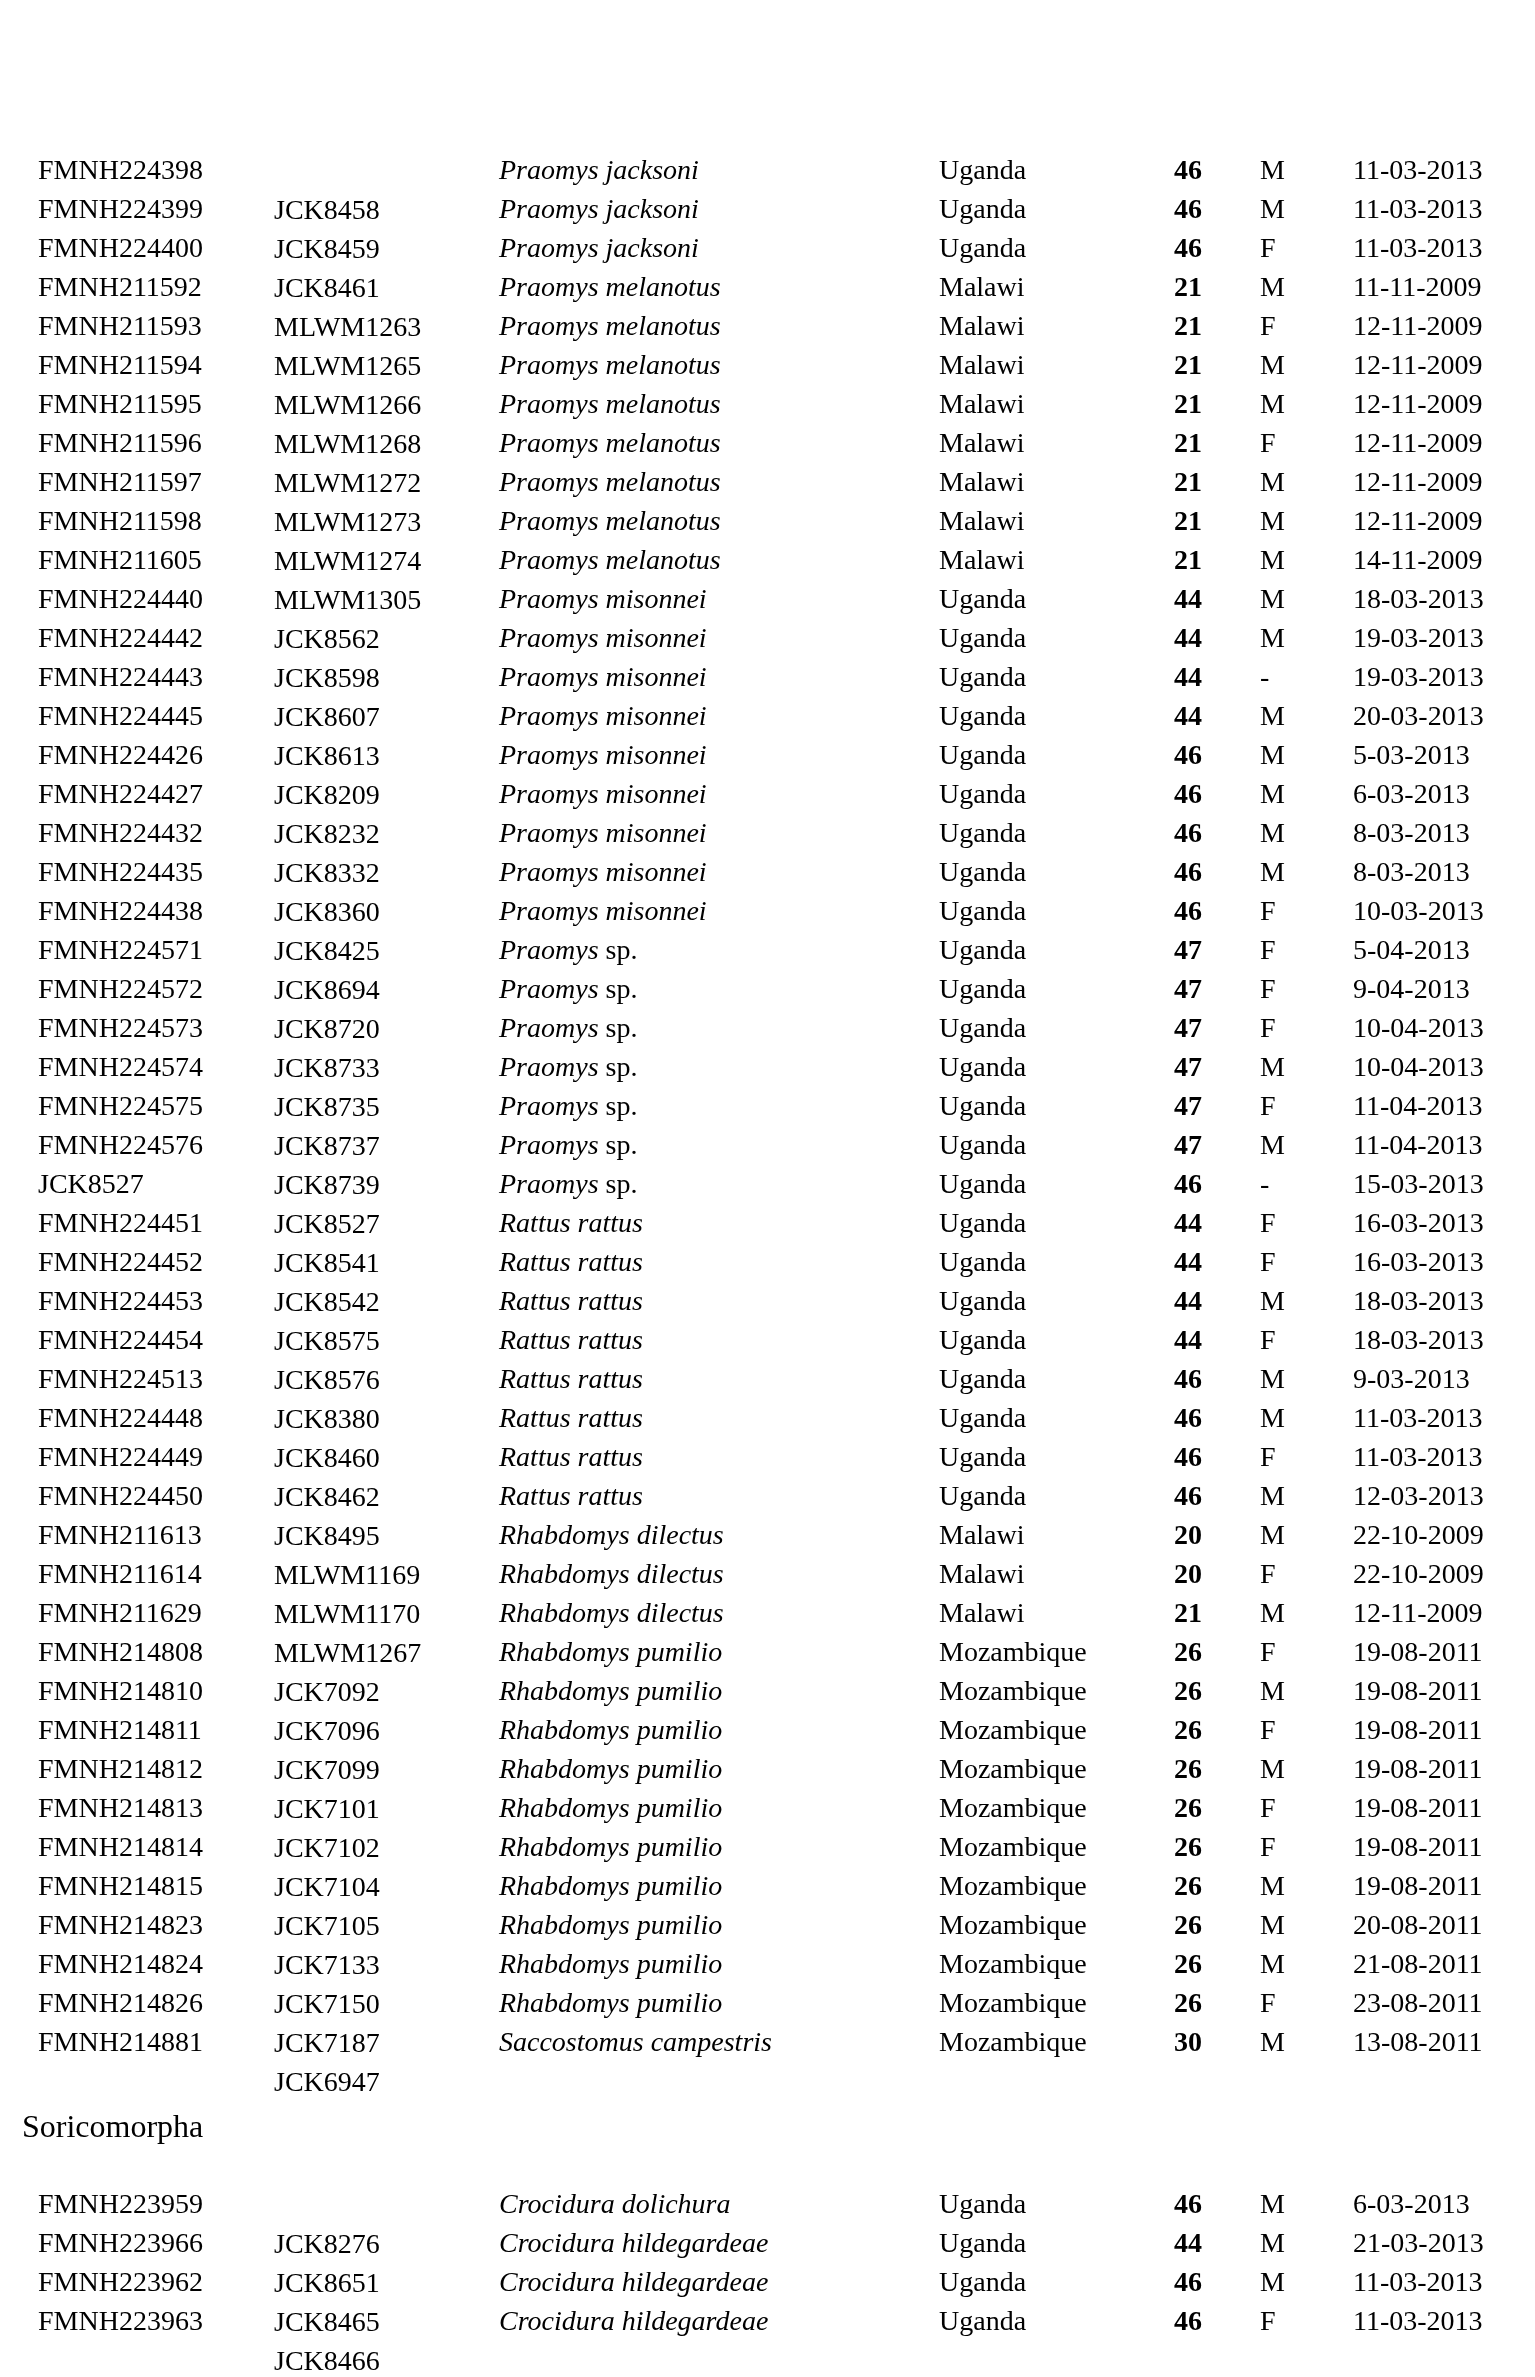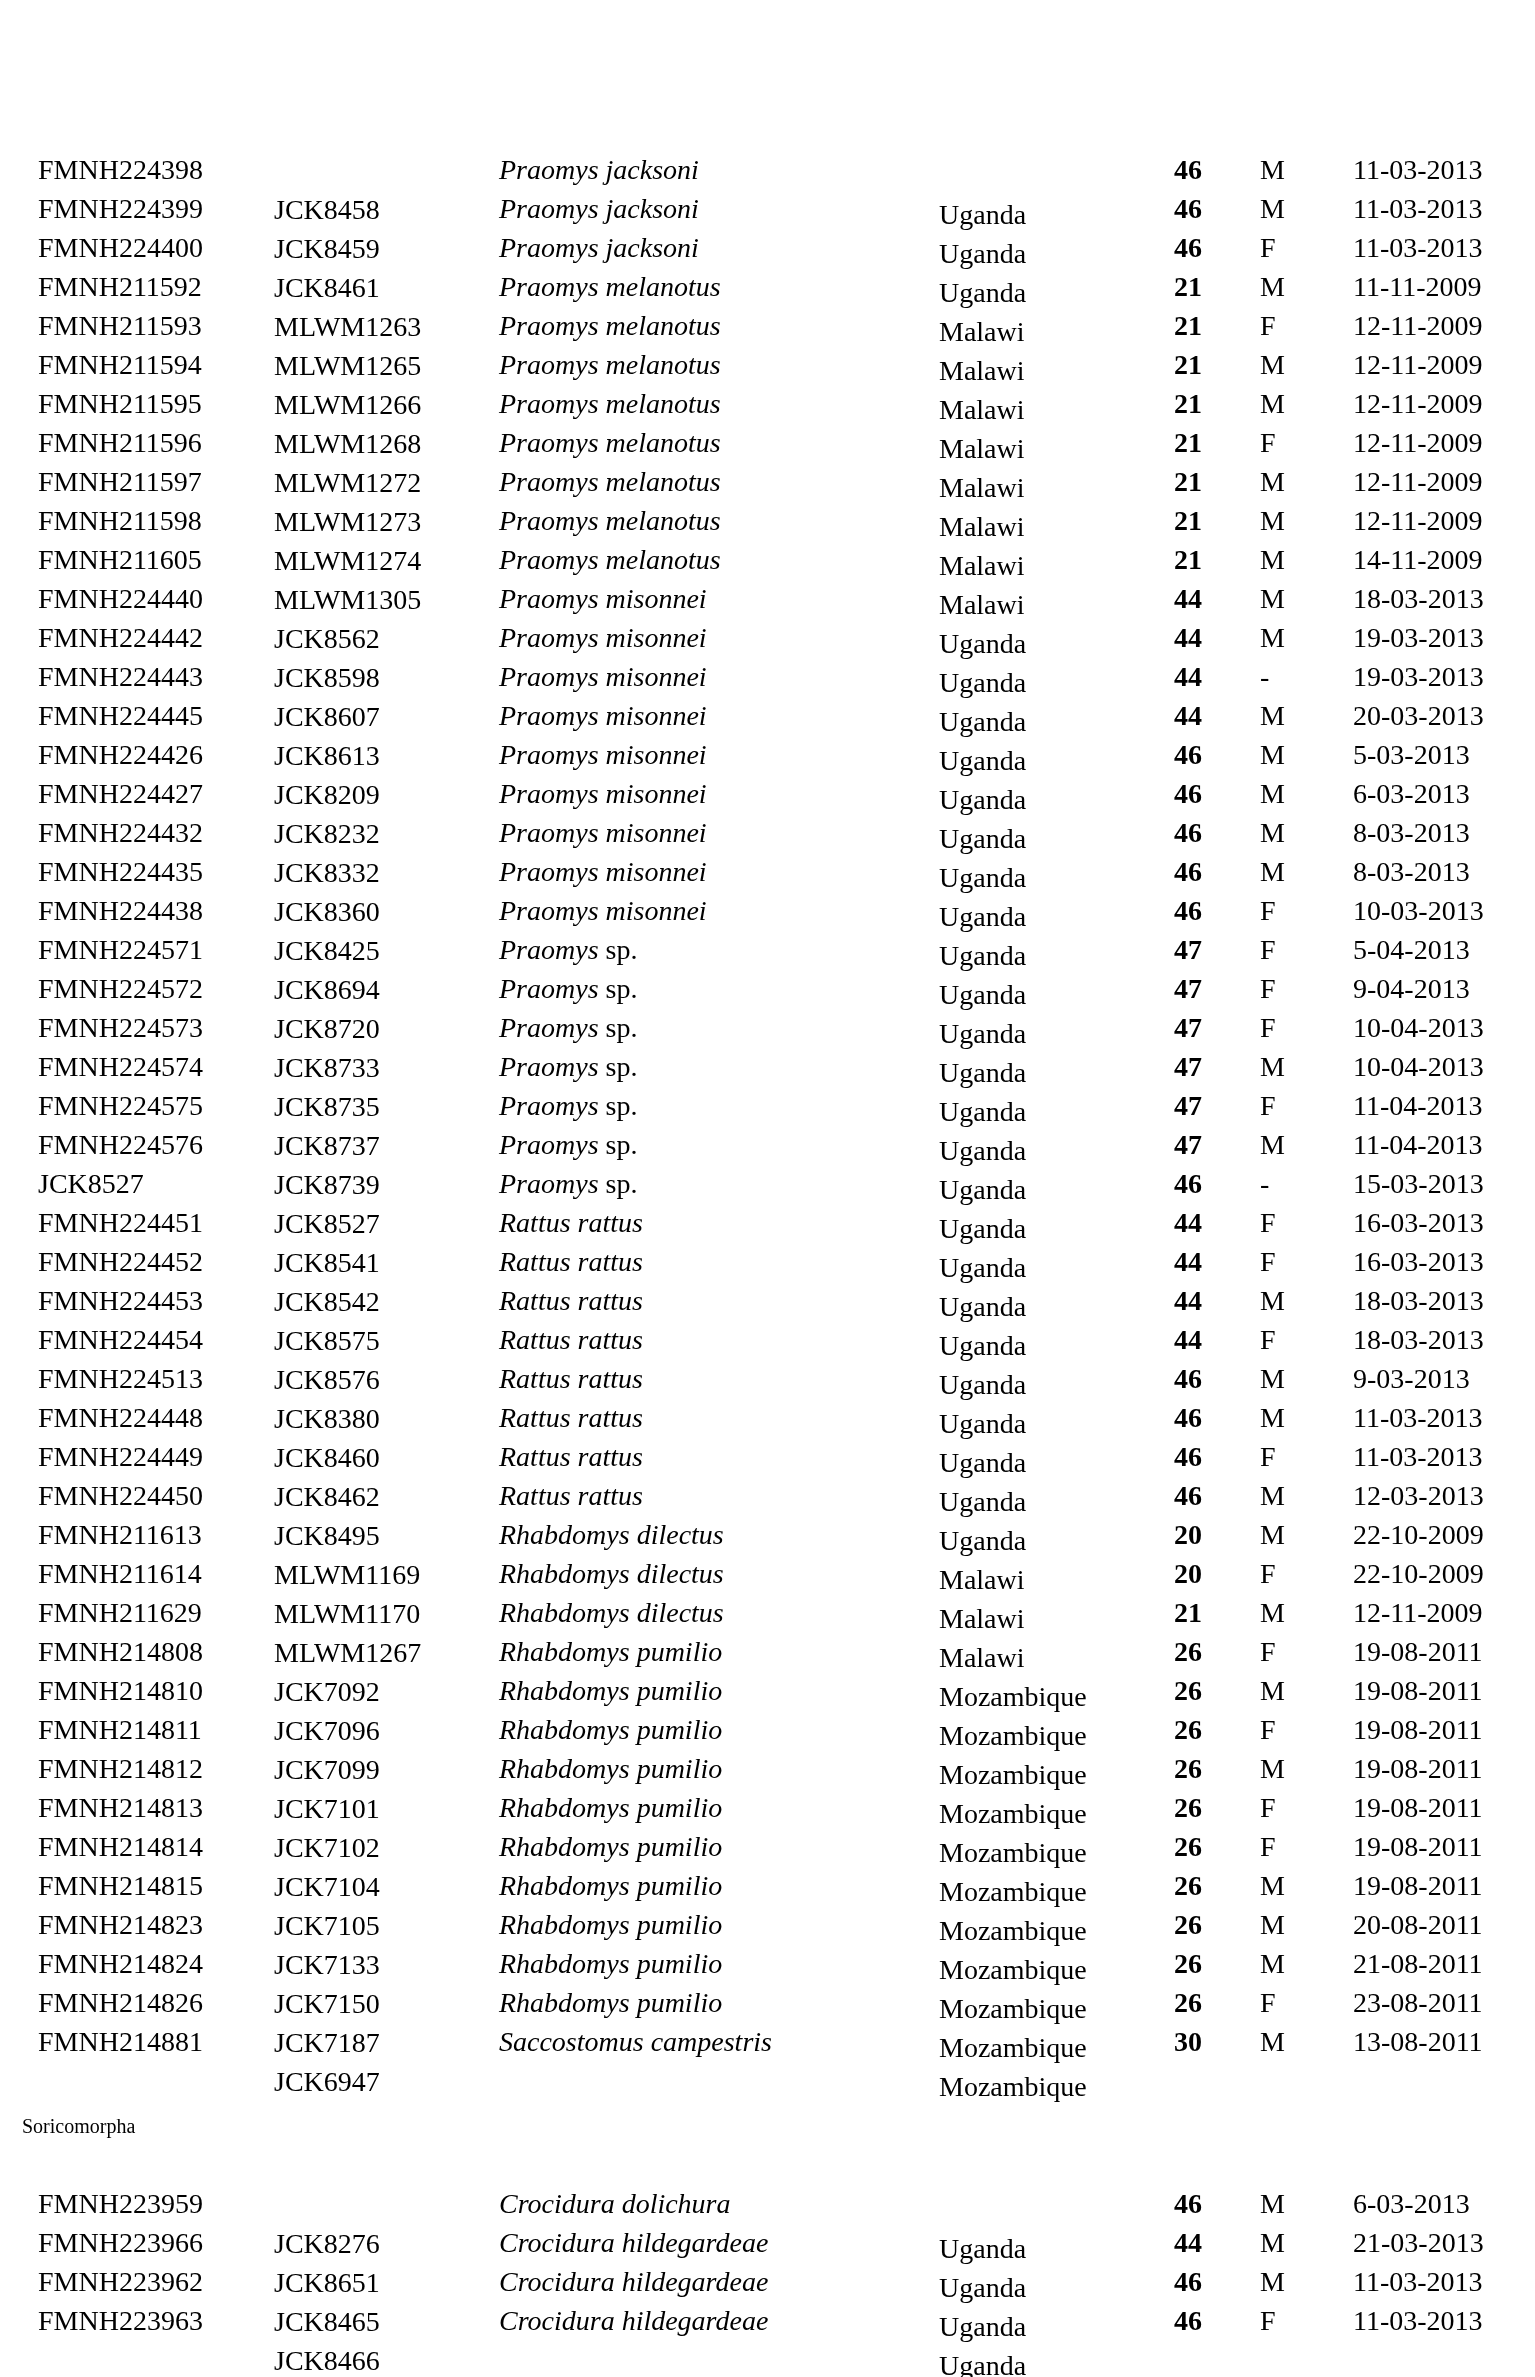--- a/index.html
+++ b/index.html
@@ -28,30 +28,30 @@
       white-space: nowrap;
     }
     .cell {
       position: absolute;
       top: 0;
     }
     .c-fmnh { left: 22px; }
     .c-field { left: 258px; margin-top: 40px; }
     .c-species { left: 483px; font-style: italic; }
     .c-species .sp-suffix { font-style: normal; margin-top: 32px; }
-    .c-country { left: 923px; margin-top: 45px; }
+    .c-country { left: 923px; }
     .c-code { left: 1158px; font-weight: bold; }
     .c-sex { left: 1244px; }
     .c-date { left: 1337px; }
     .section-heading {
       position: absolute;
       left: 22px;
       top: 2107px;
       line-height: 39px;
-      font-size: 20px;
+      font-size: 32px;
     }
   </style>
 </head>
 <body>
 
 <div class="table-block" id="block-0" style="top:150px;">
     <div class="row">
       <span class="cell c-fmnh">FMNH224398</span>
       <span class="cell c-field">JCK8458</span>
       <span class="cell c-species"><span>Praomys jacksoni</span><span class="sp-suffix"></span></span>

